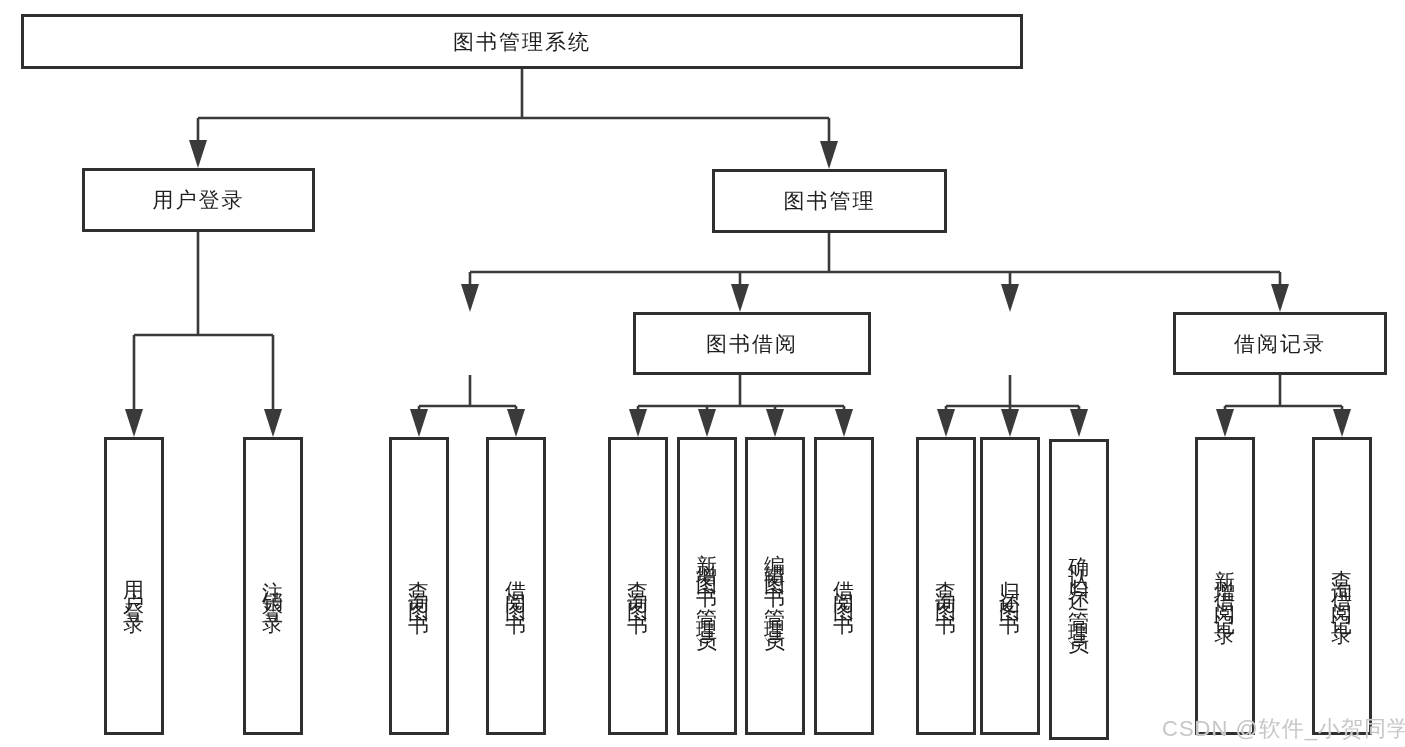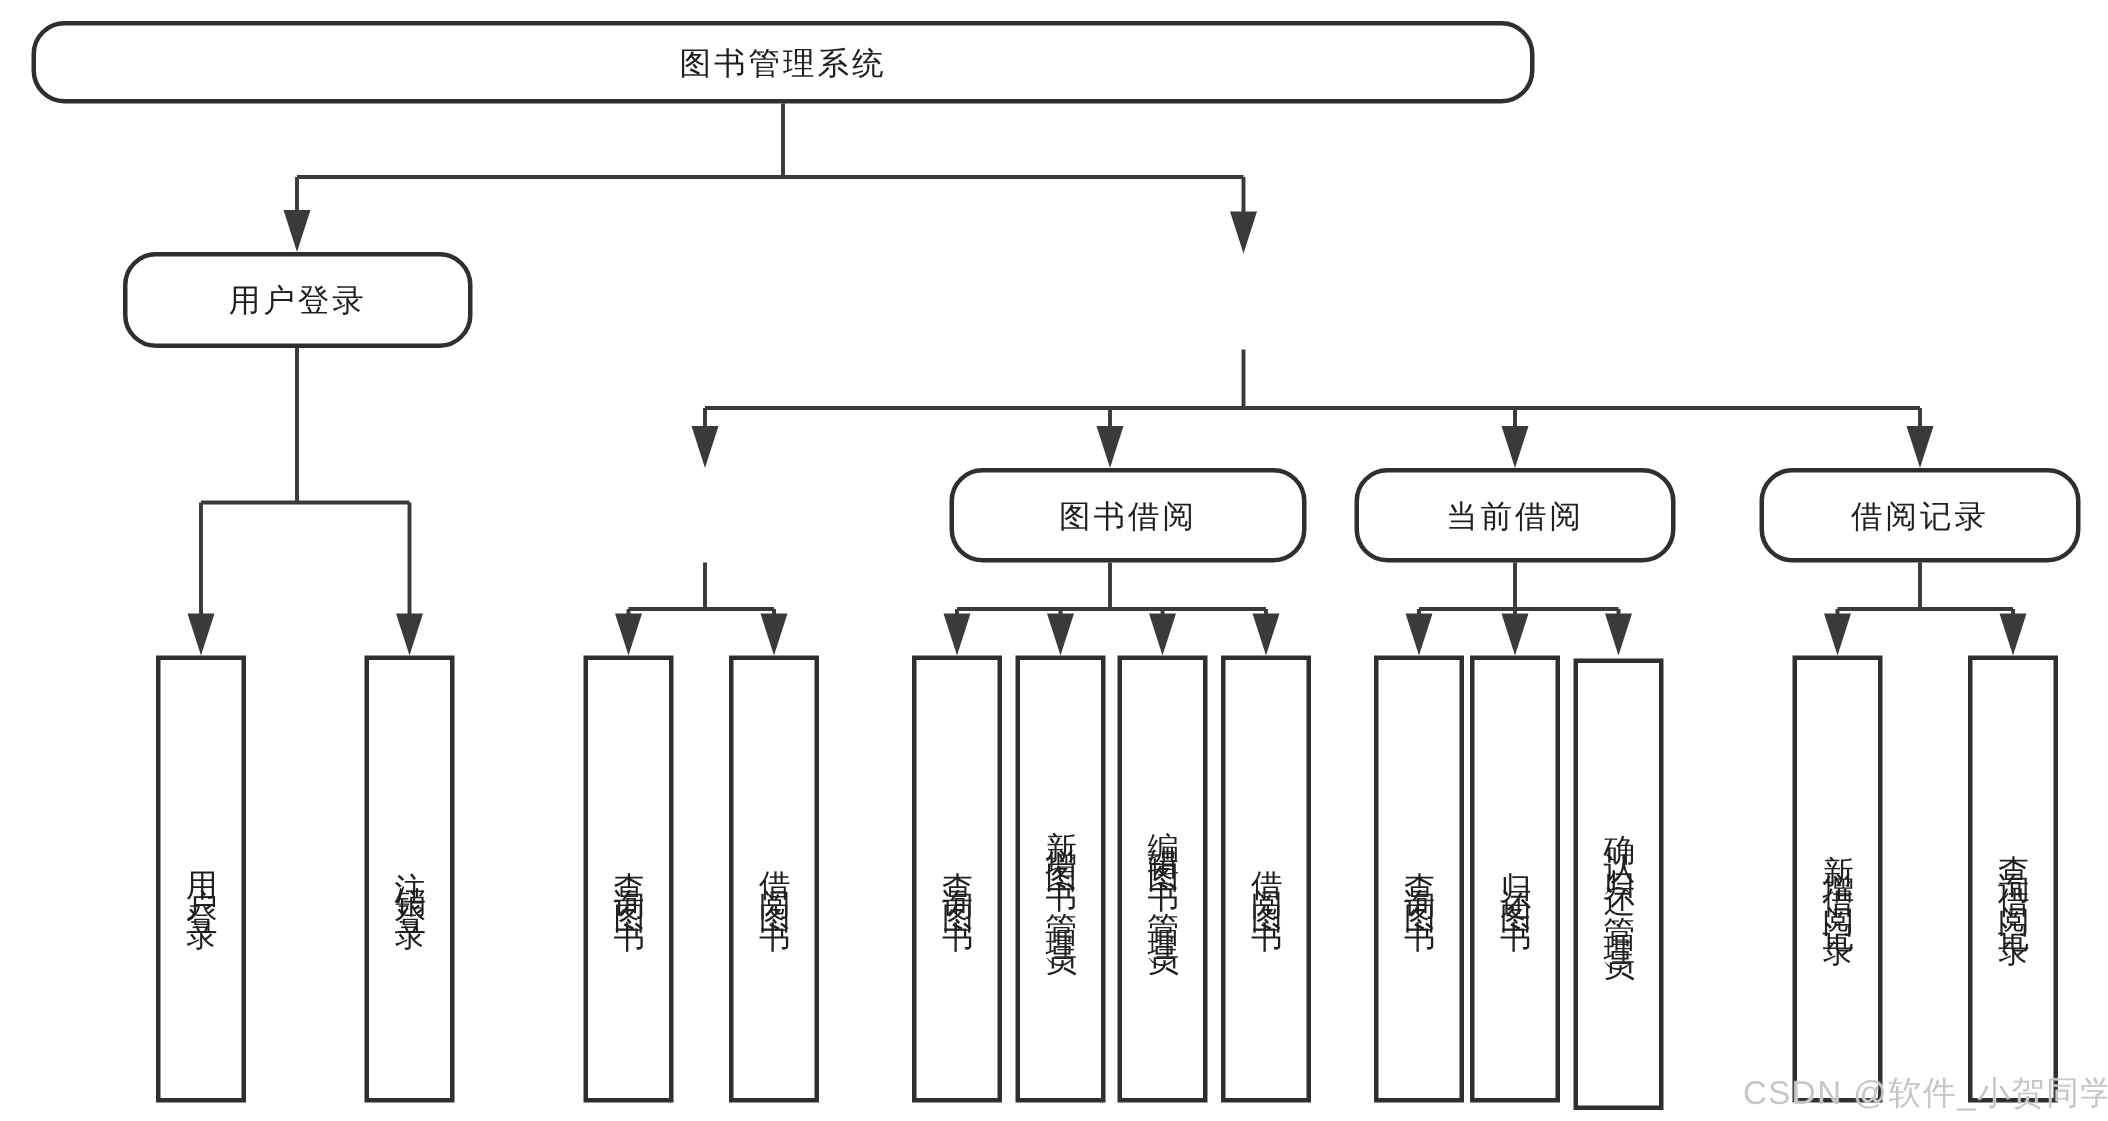--- a/index.html
+++ b/index.html
@@ -21,21 +21,21 @@
   .connector-svg .lines{fill:none;stroke:var(--line);stroke-width:2.6;}
   .connector-svg .arrowheads{fill:var(--line);stroke:none;}
   .node{
     position:absolute;
     background:var(--bg);
     border:3px solid var(--border);
     box-sizing:border-box;
     display:flex;align-items:center;justify-content:center;
     z-index:2;
   }
-  .hbox{font-size:21px;letter-spacing:2px;white-space:nowrap;border-radius:22px;}
+  .hbox{font-size:21px;letter-spacing:2px;white-space:nowrap;}
   .vbox span{
     writing-mode:vertical-rl;
     text-orientation:mixed;
     font-size:21px;
     letter-spacing:11px;
     line-height:1;
     white-space:nowrap;
   }
   .watermark{
     position:absolute;
@@ -81,23 +81,23 @@
       <path d="M1001 409 L1019 409 L1010 437 Z"></path>
       <path d="M1070 409 L1088 409 L1079 437 Z"></path>
       <path d="M1216 409 L1234 409 L1225 437 Z"></path>
       <path d="M1333 409 L1351 409 L1342 437 Z"></path>
     </g>
   </svg>
 
   <div class="node hbox" style="left:21px;top:14px;width:1002px;height:55px;">图书管理系统</div>
 
   <div class="node hbox" style="left:82px;top:168px;width:233px;height:64px;">用户登录</div>
+  <div class="node hbox" style="left:712px;top:169px;width:235px;height:64px;">图书管理</div>
 
   <div class="node hbox" style="left:633px;top:312px;width:238px;height:63px;">图书借阅</div>
-  <div class="node hbox" style="left:903px;top:312px;width:214px;height:63px;">当前借阅</div>
   <div class="node hbox" style="left:1173px;top:312px;width:214px;height:63px;font-family:Liberation Mono, monospace;">借阅记录</div>
 
   <div class="node vbox" style="left:104px;top:437px;width:60px;height:298px;">
     <span>用户登录</span>
   </div>
   <div class="node vbox" style="left:243px;top:437px;width:60px;height:298px;">
     <span>注销登录</span>
   </div>
 
   <div class="node vbox" style="left:389px;top:437px;width:60px;height:298px;">

